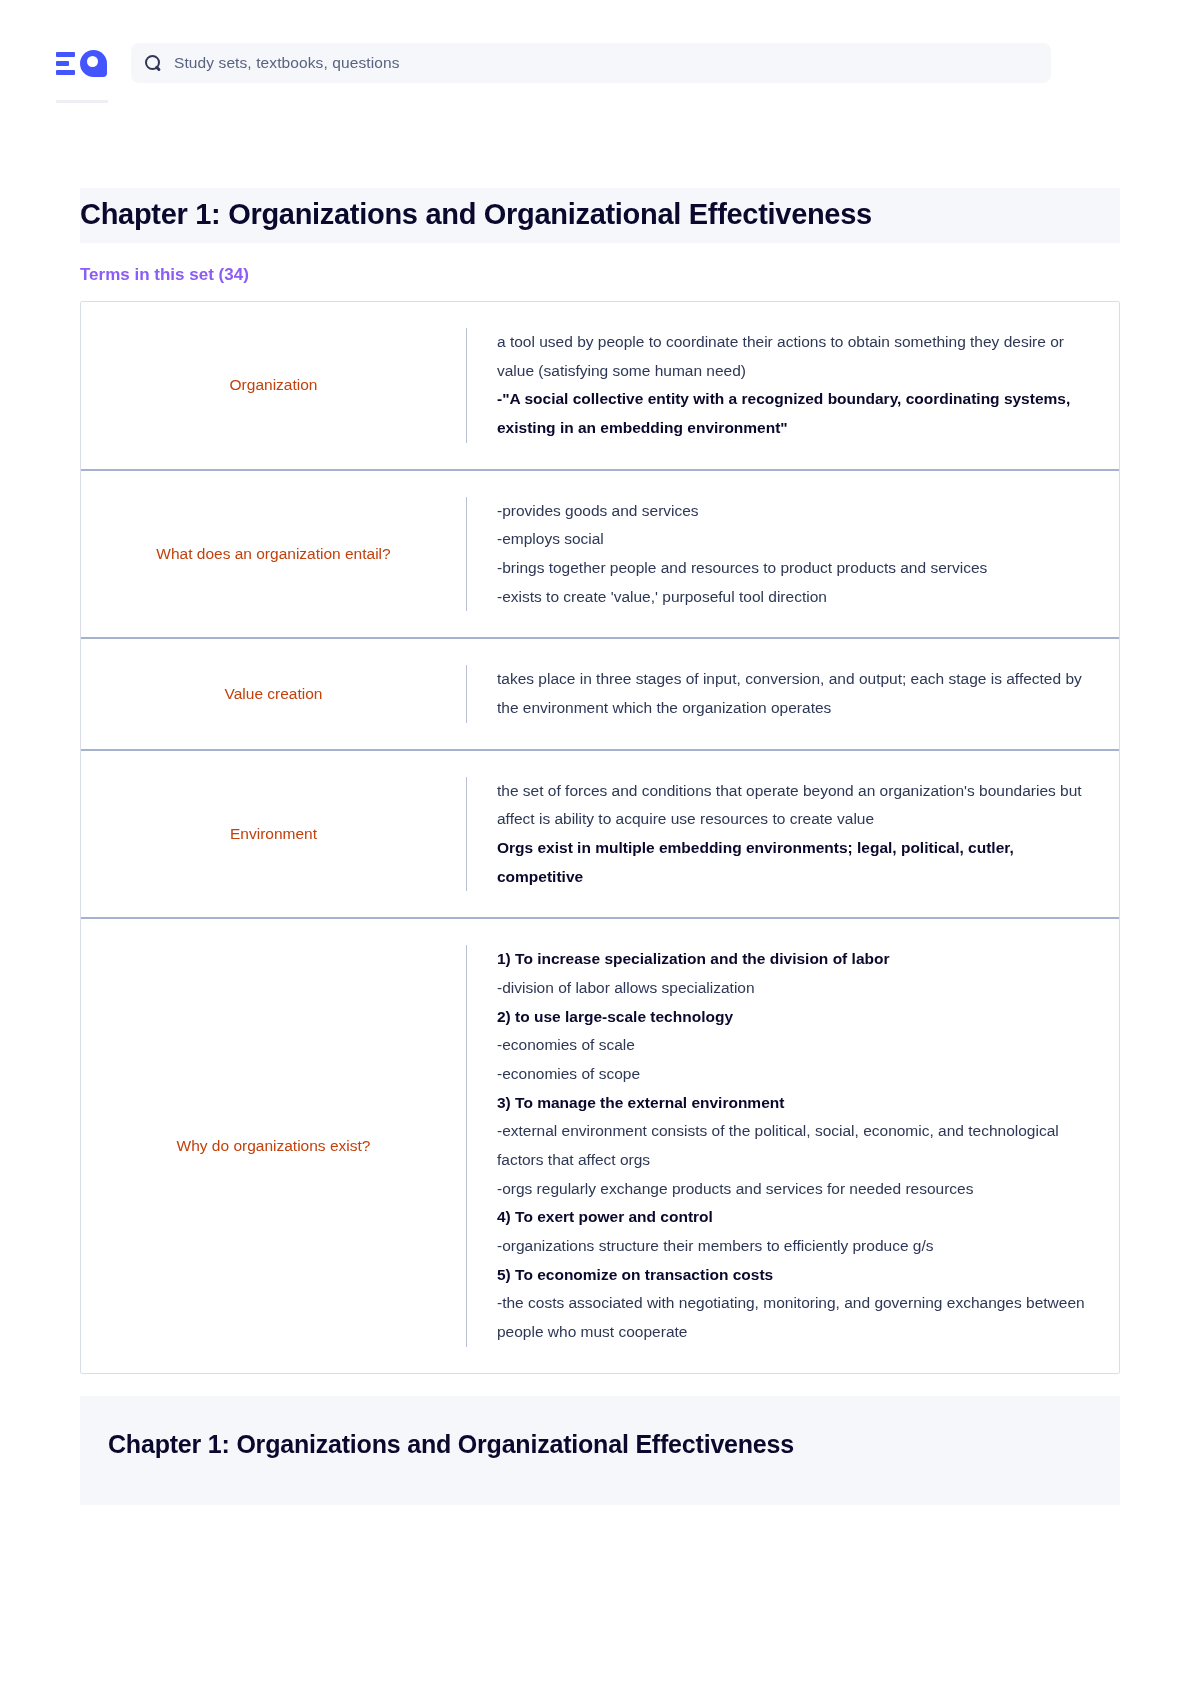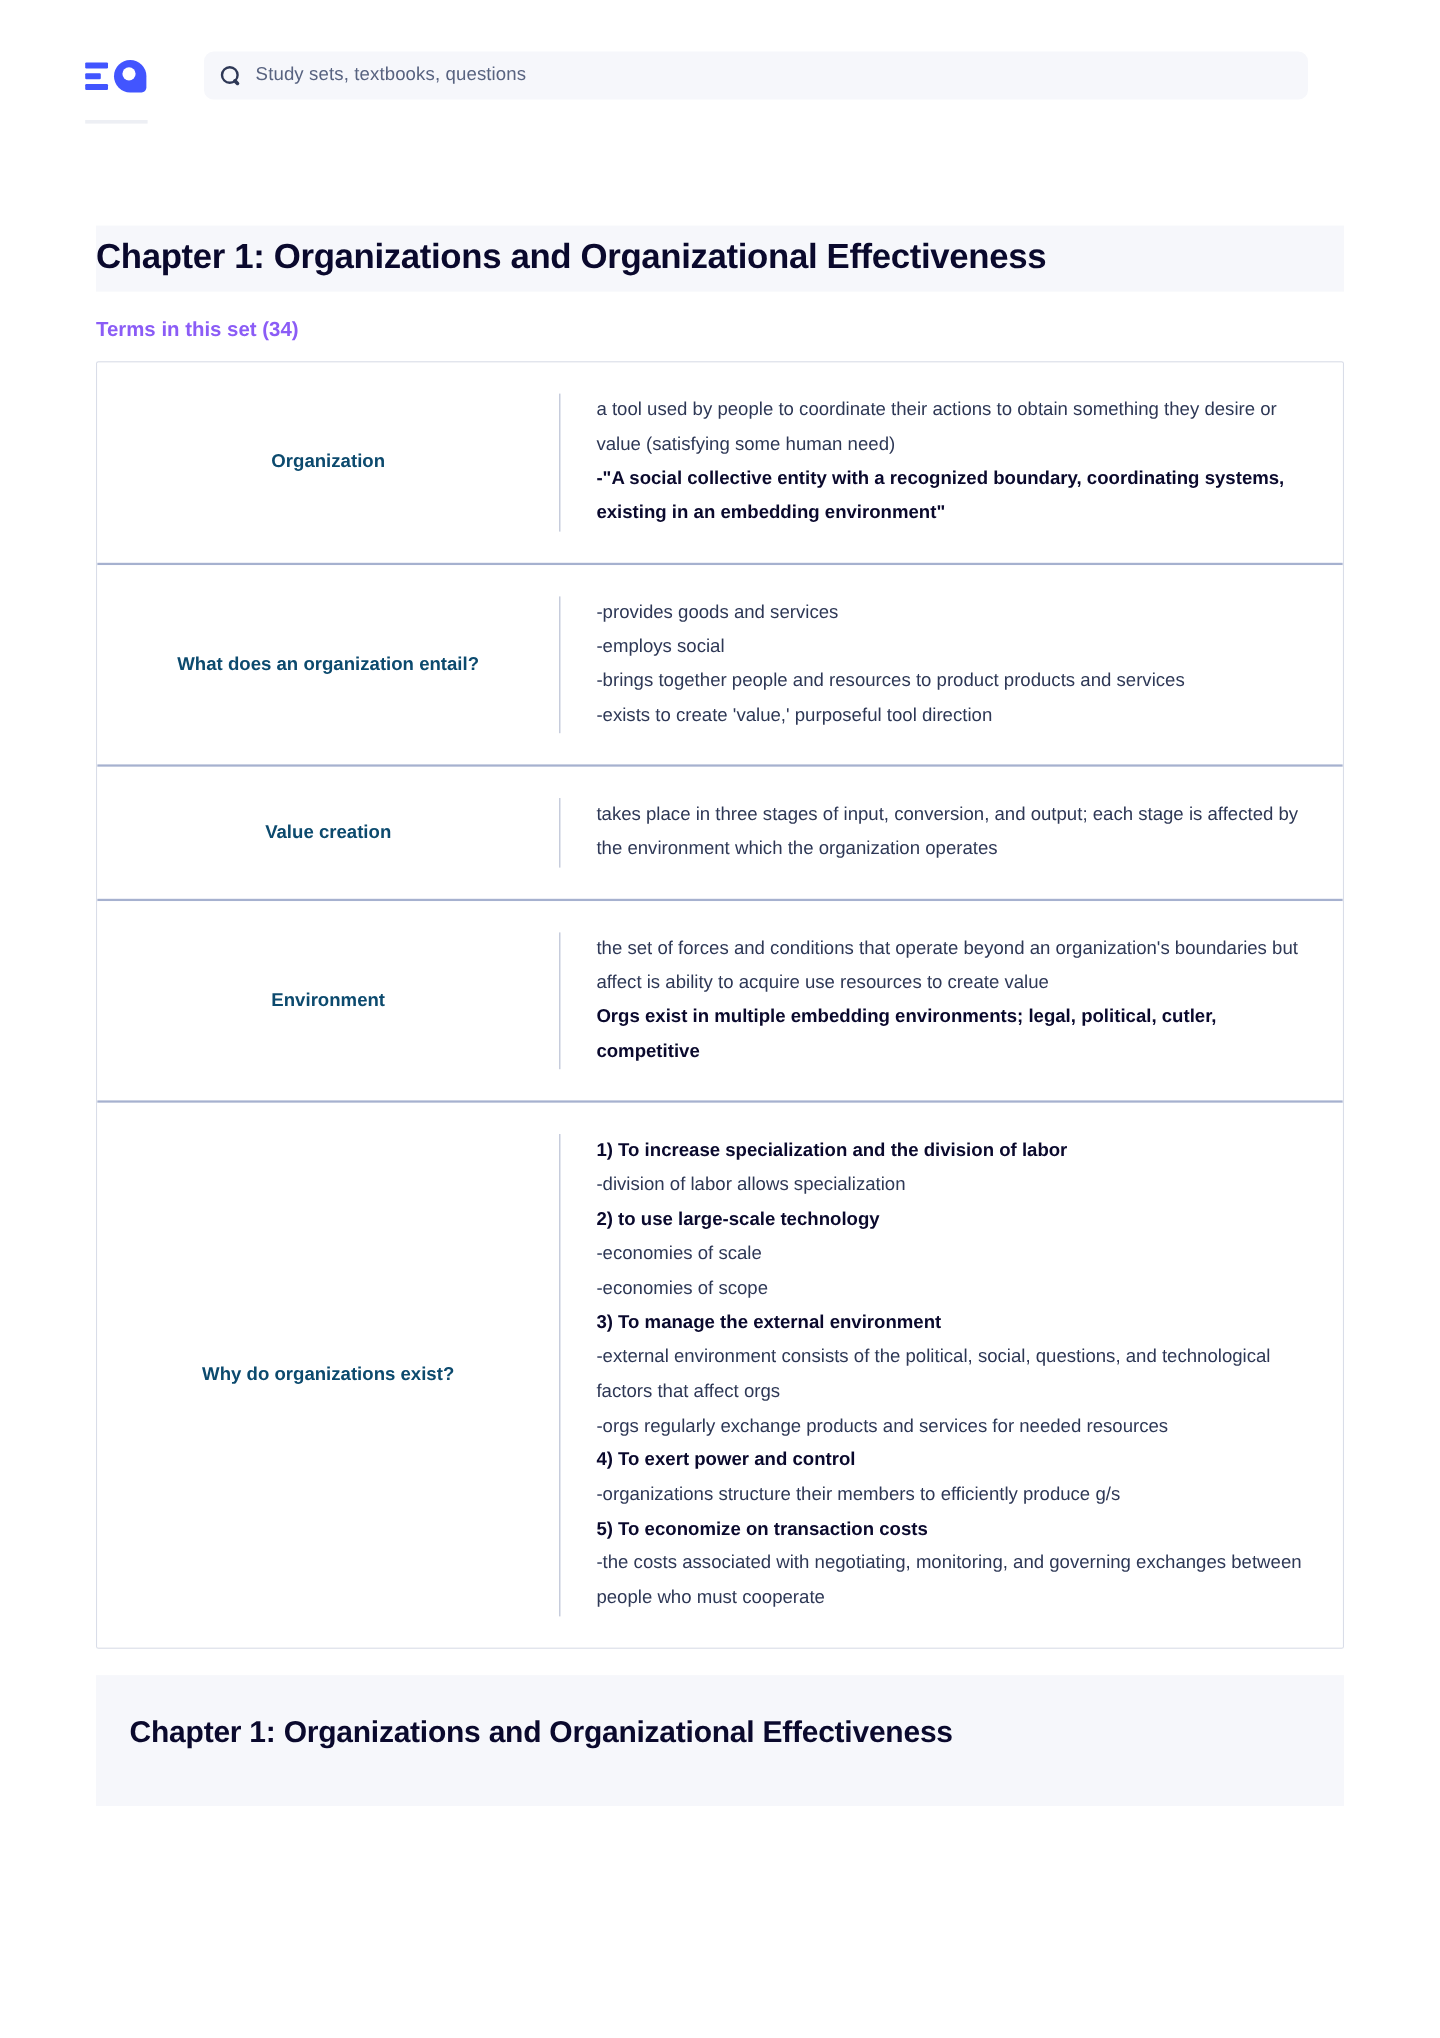--- a/index.html
+++ b/index.html
@@ -11,23 +11,22 @@
   }
   body {
     font-family: "Liberation Sans", sans-serif;
     color: #2e3856;
   }
 
   
   .header {
     display: flex;
     align-items: center;
-    padding: 18px 56px 0 71px;
+    padding: 18px 56px 0 56px;
     height: 108px;
-    gap: 24px;
   }
   .logo {
     display: flex;
     align-items: center;
     gap: 3px;
     margin-right: 24px;
     flex: 0 0 auto;
     position: relative;
   }
   .logo-bars {
@@ -151,24 +150,23 @@
   }
   .term-row:last-child { border-bottom: none; }
 
   .term-word {
     flex: 0 0 385px;
     display: flex;
     align-items: center;
     justify-content: center;
     padding: 28px 24px;
     font-size: 15.5px;
-    color: #0c4a6e;
+    color: #c2410c;
     line-height: 1.55;
     text-align: center;
-    font-weight: bold;
   }
   .term-def-wrap {
     flex: 1 1 auto;
     display: flex;
     padding: 26px 18px 26px 0;
   }
   .term-divider {
     flex: 0 0 auto;
     width: 1px;
     background: #b9c0d4;
@@ -265,21 +263,21 @@
         <div class="term-word">Why do organizations exist?</div>
         <div class="term-def-wrap">
           <div class="term-divider"></div>
           <div class="term-def">
             <span class="ln b">1) To increase specialization and the division of labor</span>
             <span class="ln">-division of labor allows specialization</span>
             <span class="ln b">2) to use large-scale technology</span>
             <span class="ln">-economies of scale</span>
             <span class="ln">-economies of scope</span>
             <span class="ln b">3) To manage the external environment</span>
-            <span class="ln">-external environment consists of the political, social, questions, and technological factors that affect orgs</span>
+            <span class="ln">-external environment consists of the political, social, economic, and technological factors that affect orgs</span>
             <span class="ln">-orgs regularly exchange products and services for needed resources</span>
             <span class="ln b">4) To exert power and control</span>
             <span class="ln">-organizations structure their members to efficiently produce g/s</span>
             <span class="ln b">5) To economize on transaction costs</span>
             <span class="ln">-the costs associated with negotiating, monitoring, and governing exchanges between people who must cooperate</span>
           </div>
         </div>
       </div>
     </div>
 

